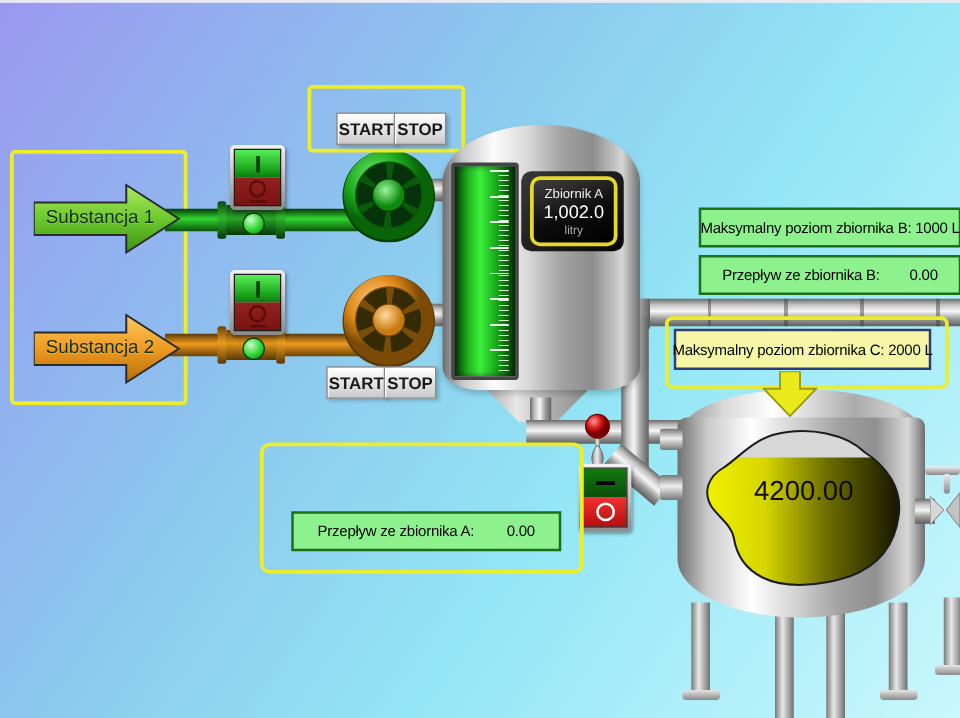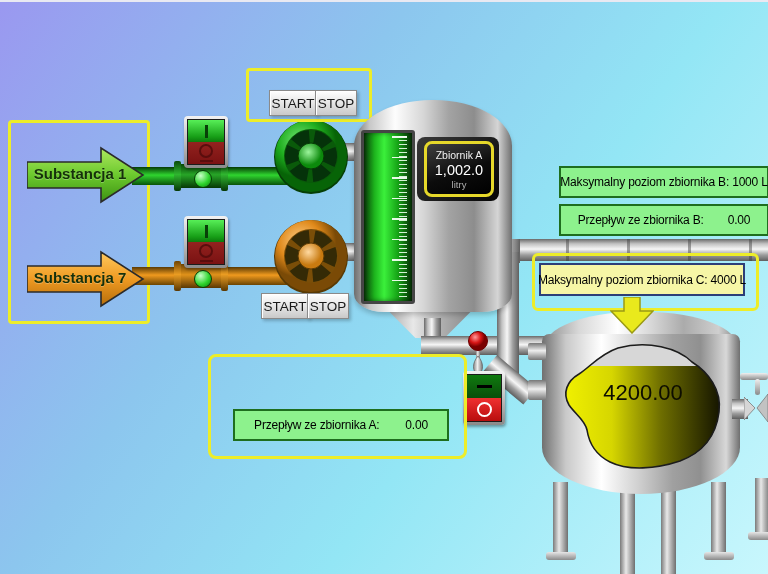--- a/index.html
+++ b/index.html
@@ -10,35 +10,35 @@
   .abs{position:absolute;}
   .ybox{position:absolute;border:3px solid #eded29;border-radius:4px;}
   .gbox{position:absolute;background:#8df28d;border:2px solid #1e6e1e;
         display:flex;align-items:center;justify-content:center;
         font-size:12px;letter-spacing:-0.2px;color:#000;white-space:nowrap;}
   .gbox.row{gap:26px;}
   .btn{position:absolute;display:flex;align-items:center;justify-content:center;
        font-size:13.5px;color:#1a1a1a;
        background:linear-gradient(180deg,#ffffff,#e3e3e3 55%,#c9c9c9);
        border:1px solid #8a8a8a;box-shadow:inset 1px 1px 0 #fff,2px 2px 3px rgba(0,0,0,.22);
-       cursor:pointer;}
+       cursor:pointer;font-weight:bold;}
   .pipe-h{position:absolute;background:linear-gradient(180deg,#6a6a6a 0%,#c2c2c2 22%,#f6f6f6 46%,#9e9e9e 72%,#5f5f5f 100%);}
   .pipe-v{position:absolute;background:linear-gradient(90deg,#6a6a6a 0%,#c2c2c2 22%,#f6f6f6 46%,#9e9e9e 72%,#5f5f5f 100%);}
   .pipe-flanged{background-image:repeating-linear-gradient(90deg,rgba(0,0,0,0) 0 58px,rgba(60,60,60,.45) 58px 61px),
         linear-gradient(180deg,#6a6a6a 0%,#c2c2c2 22%,#f6f6f6 46%,#9e9e9e 72%,#5f5f5f 100%);}
   .pipe-green{position:absolute;background:linear-gradient(180deg,#053a05,#2fd52f 45%,#0a520a);}
   .pipe-orange{position:absolute;background:linear-gradient(180deg,#5a3a04,#f09a1e 45%,#6b4403);}
   .vbody-green{position:absolute;background:linear-gradient(180deg,#0a4a0a,#27a527 45%,#063806);}
   .vflange-green{position:absolute;width:7px;height:30px;border-radius:2px;background:linear-gradient(180deg,#0a4a0a,#2fb52f 45%,#063806);}
   .vbody-orange{position:absolute;background:linear-gradient(180deg,#6e4403,#e0921a 45%,#5a3803);}
   .vflange-orange{position:absolute;width:7px;height:30px;border-radius:2px;background:linear-gradient(180deg,#6e4403,#ea9c22 45%,#5a3803);}
   .ball{position:absolute;width:16px;height:16px;border-radius:50%;
         background:radial-gradient(circle at 35% 30%,#c8ffc8,#2fd52f 55%,#0a7a0a);
         border:1px solid #064006;cursor:pointer;}
-  .arrow-label{position:absolute;font-size:15px;font-weight:bold;color:#15300a;
+  .arrow-label{position:absolute;font-size:15px;font-weight:normal;color:#15300a;
         text-align:center;text-shadow:0 1px 0 rgba(255,255,255,.25);}
   .switch{position:absolute;border-radius:4px;padding:3px;
         background:linear-gradient(180deg,#f2f2f2,#8a8a8a);
         box-shadow:1px 2px 3px rgba(0,0,0,.35);cursor:pointer;}
   .switch .inner{width:100%;height:100%;display:flex;flex-direction:column;border:1px solid #1c1c1c;box-sizing:border-box;}
   .switch .on{flex:1;background:linear-gradient(180deg,#57ef57,#18a018 75%,#0c7a0c);
         display:flex;align-items:center;justify-content:center;}
   .ibar{width:3px;height:13px;background:#083f08;}
   .switch .off{flex:1;background:linear-gradient(180deg,#93221f,#7a1212);
         display:flex;flex-direction:column;align-items:center;justify-content:center;gap:2px;}
@@ -123,21 +123,21 @@
   <svg class="abs" style="left:27px;top:247px;" width="118" height="60">
     <defs>
       <linearGradient id="aor" x1="0" y1="0" x2="0" y2="1">
         <stop offset="0" stop-color="#ffc95e"></stop>
           <stop offset="0.5" stop-color="#ef9a22"></stop>
           <stop offset="1" stop-color="#b56d0a"></stop>
       </linearGradient>
     </defs>
     <polygon points="0,17 74,17 74,3 116,30 74,57 74,43 0,43" fill="url(#aor)" stroke="#2b2b2b" stroke-width="1.6"></polygon>
   </svg>
-  <div class="arrow-label" style="left:30px;top:267px;width:100px;">Substancja 7</div>
+  <div class="arrow-label" style="left:30px;top:267px;width:100px;">Substancja 2</div>
 
   <div class="switch" style="left:184px;top:114px;width:38px;height:46px;">
     <div class="inner">
       <div class="on">
           <div class="ibar"></div>
         </div>
       <div class="off">
           <div class="oring"></div>
           <div class="uline"></div>
         </div>
@@ -264,21 +264,21 @@
     </div>
   </div>
 
   <div class="gbox" style="left:559px;top:164px;width:206px;height:28px;">Maksymalny poziom zbiornika B: 1000 L</div>
   <div class="gbox row" style="left:559px;top:202px;width:206px;height:28px;gap:24px;">
     <span>Przepływ ze zbiornika B:</span>
     <span>0.00</span>
   </div>
 
   <div class="ybox" style="left:532px;top:251px;width:221px;height:52px;border-radius:6px;"></div>
-  <div class="info-yellow">Maksymalny poziom zbiornika C: 4000 L</div>
+  <div class="info-yellow">Maksymalny poziom zbiornika C: 2000 L</div>
 
   <div class="tankC-dome"></div>
 
   <svg class="abs" style="left:610px;top:295px;" width="44" height="37">
     <polygon points="14,0 30,0 30,14 43,14 22,36 1,14 14,14" fill="#e9e91c" stroke="#9a9a14" stroke-width="1.5"></polygon>
   </svg>
 
   <div class="leg" style="left:553px;top:480px;height:72px;"></div>
   <div class="foot" style="left:546px;top:550px;width:30px;"></div>
   <div class="leg" style="left:620px;top:488px;height:86px;"></div>

